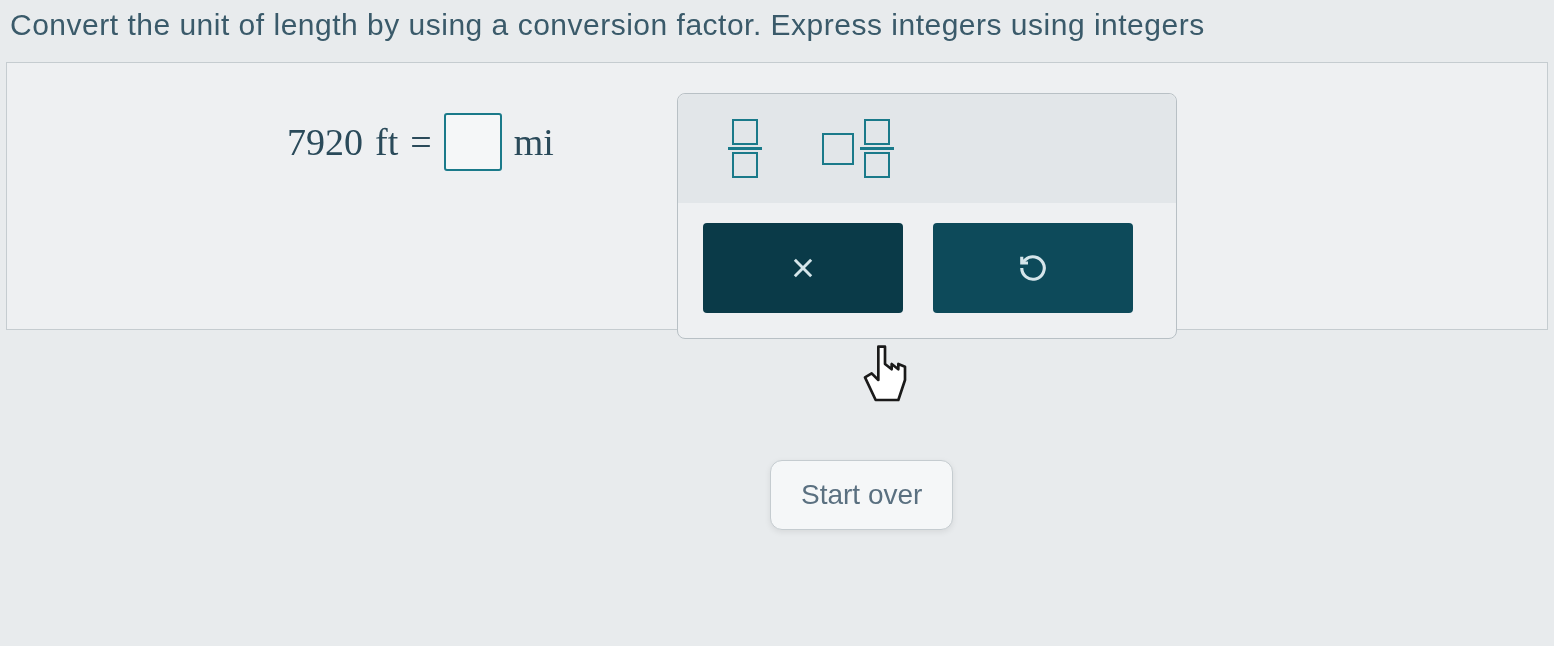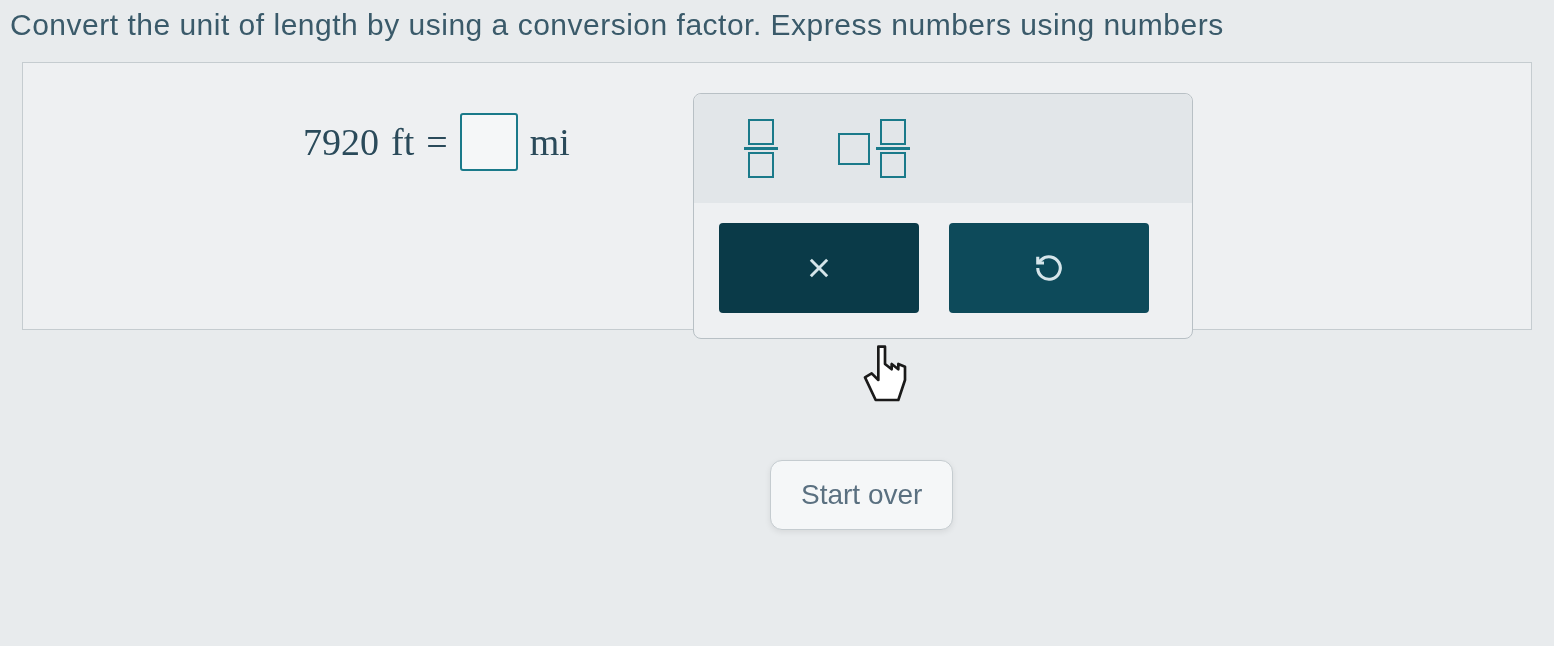--- a/index.html
+++ b/index.html
@@ -15,21 +15,21 @@
       overflow: hidden;
       position: relative;
     }
     .prompt-text {
       font-size: 30px;
       color: #3a5a6a;
       padding: 8px 10px 20px 10px;
       letter-spacing: 0.5px;
     }
     .answer-container {
-      margin: 0 22px;
+      margin: 0 6px;
       border: 1px solid #c5ccd0;
       background: #eef0f2;
       height: 268px;
       position: relative;
       padding: 61px;
     }
     .equation-row {
       display: flex;
       align-items: center;
       gap: 12px;
@@ -139,21 +139,21 @@
       top: 340px;
       width: 70px;
       height: 80px;
       pointer-events: none;
       z-index: 100;
     }
   </style>
 </head>
 <body>
 
-<div class="prompt-text">Convert the unit of length by using a conversion factor. Express numbers using numbers</div>
+<div class="prompt-text">Convert the unit of length by using a conversion factor. Express integers using integers</div>
 
 <div class="answer-container">
   <div class="equation-row">
     <span class="eq-text">7920</span>
     <span class="eq-text">ft</span>
     <span class="eq-text">=</span>
     <div class="answer-box"></div>
     <span class="eq-text">mi</span>
   </div>
 

